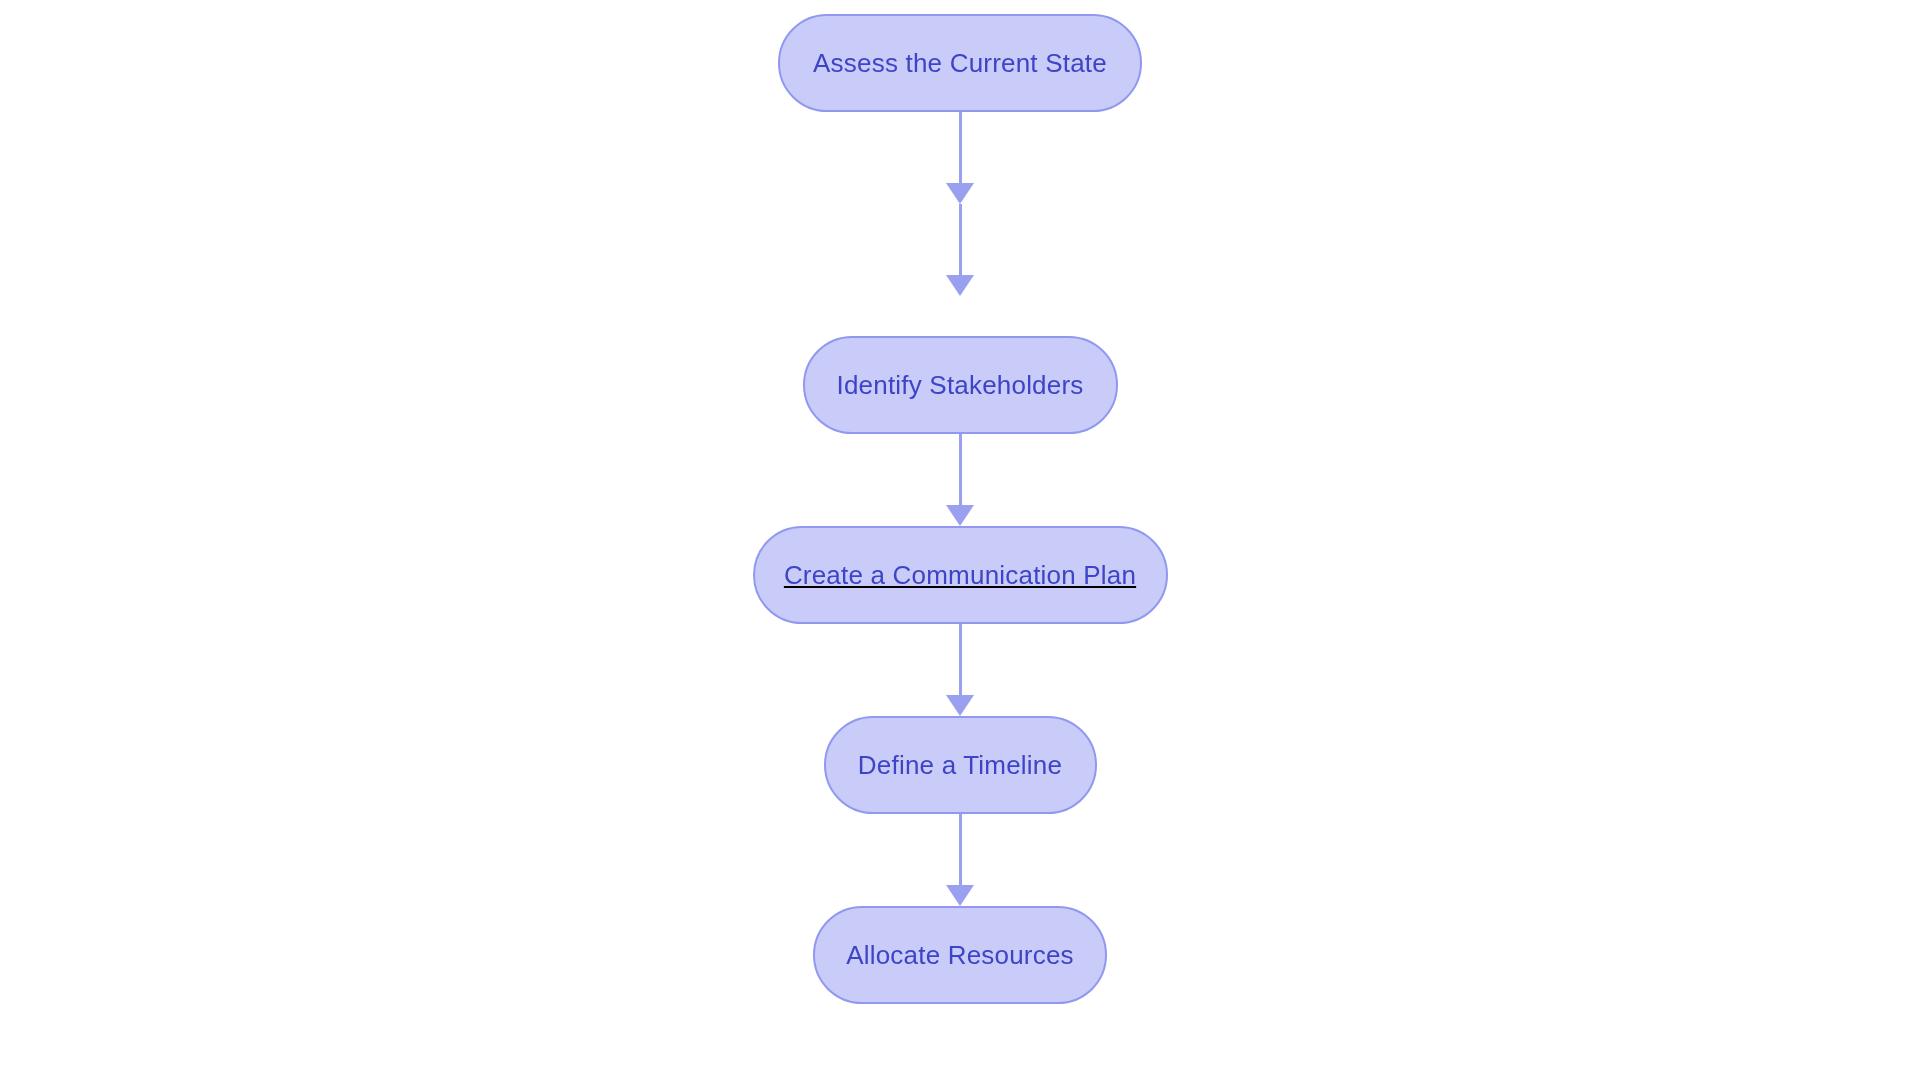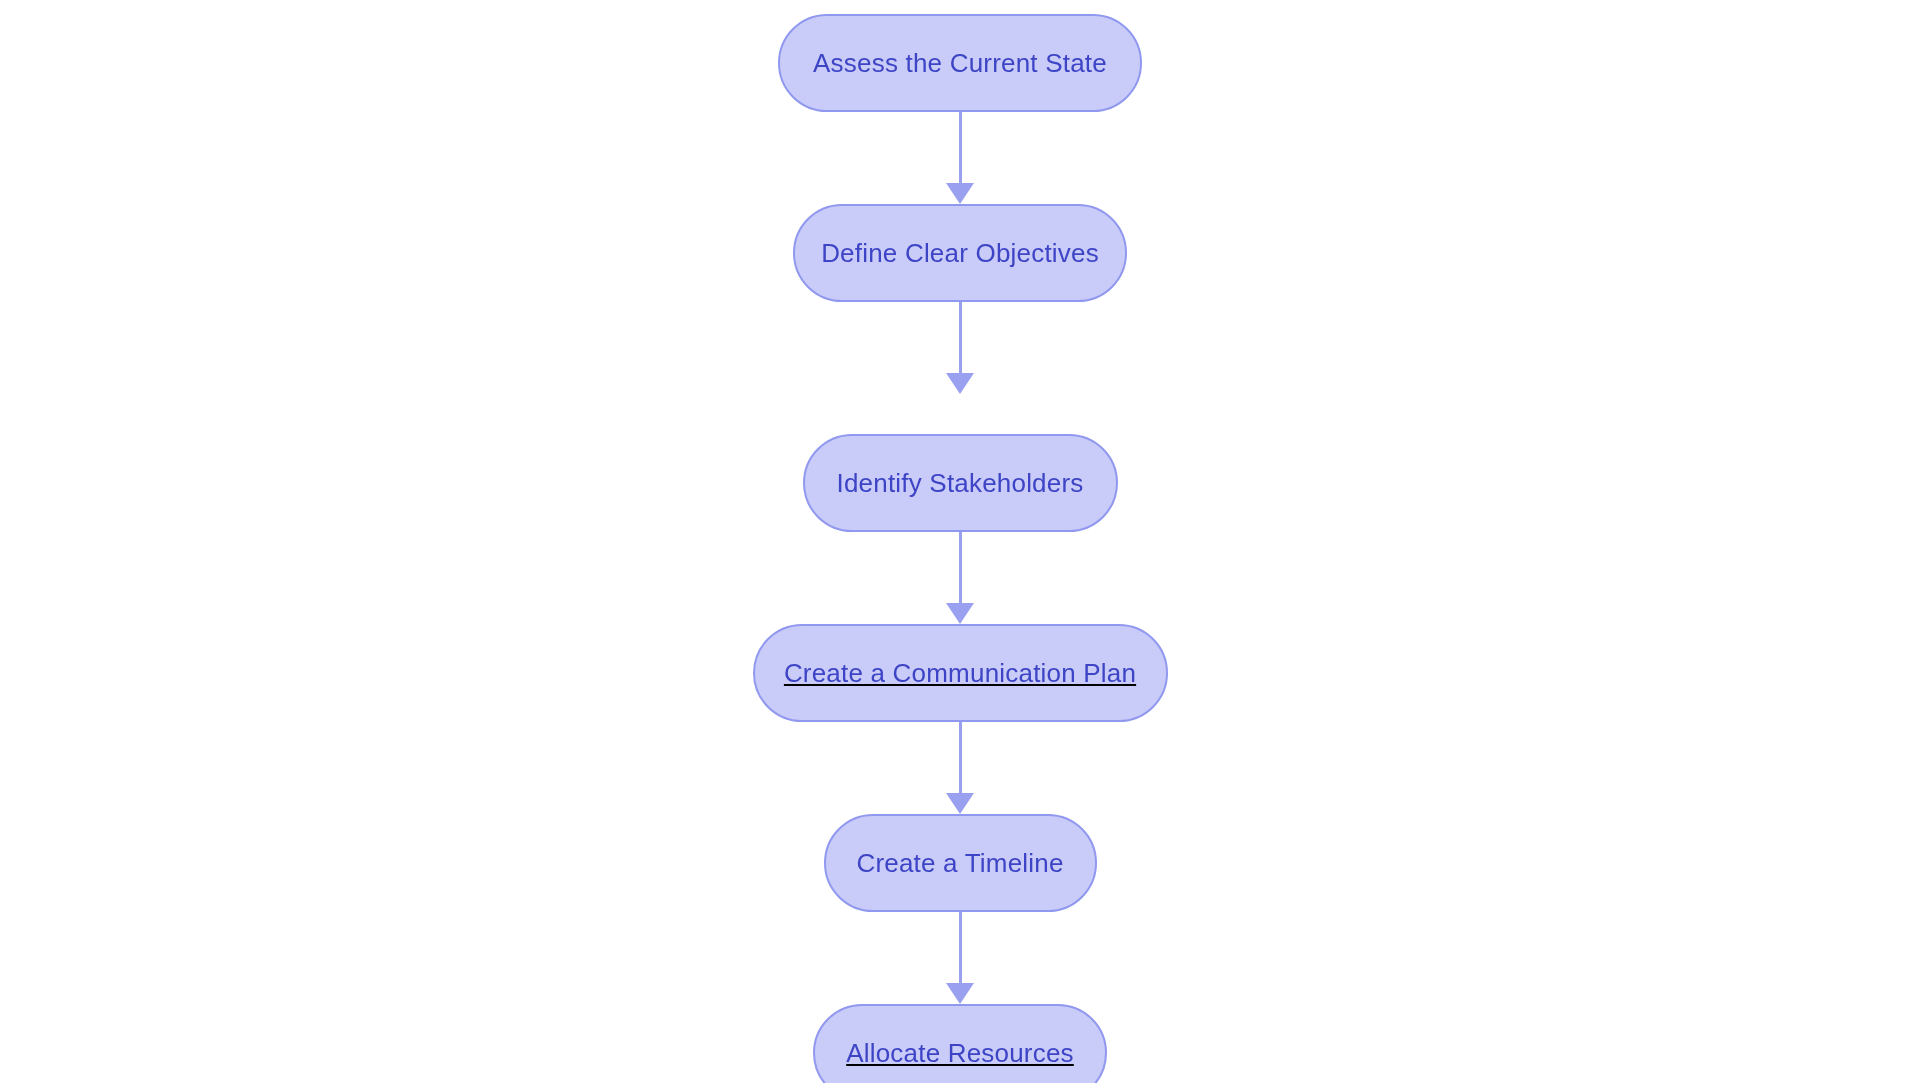--- a/index.html
+++ b/index.html
@@ -48,21 +48,21 @@
     font-weight: 400;
     letter-spacing: 0.2px;
     white-space: nowrap;
   }
   
   .w0 { width: 364px; }
   .w1 { width: 334px; }
   .w2 { width: 315px; margin-top: 40px; }
   .w3 { width: 415px; text-decoration: underline; }
   .w4 { width: 273px; }
-  .w5 { width: 294px; text-decoration: underline; }
+  .w5 { width: 294px; }
   .arrow {
     height: 92px;
     display: flex;
     flex-direction: column;
     align-items: center;
     flex: 0 0 auto;
   }
   .arrow-line {
     width: 3px;
     flex: 1 1 auto;
@@ -85,23 +85,20 @@
 
     <div class="node w0">
       <span>Assess the Current State</span>
     </div>
 
     <div class="arrow">
       <div class="arrow-line"></div>
       <div class="arrow-head"></div>
     </div>
 
-    <div class="node w1">
-      <span>Define Clear Objectives</span>
-    </div>
 
     <div class="arrow">
       <div class="arrow-line"></div>
       <div class="arrow-head"></div>
     </div>
 
     <div class="node w2">
       <span>Identify Stakeholders</span>
     </div>
 
@@ -113,21 +110,21 @@
     <div class="node w3">
       <span>Create a Communication Plan</span>
     </div>
 
     <div class="arrow">
       <div class="arrow-line"></div>
       <div class="arrow-head"></div>
     </div>
 
     <div class="node w4">
-      <span>Create a Timeline</span>
+      <span>Define a Timeline</span>
     </div>
 
     <div class="arrow">
       <div class="arrow-line"></div>
       <div class="arrow-head"></div>
     </div>
 
     <div class="node w5">
       <span>Allocate Resources</span>
     </div>

